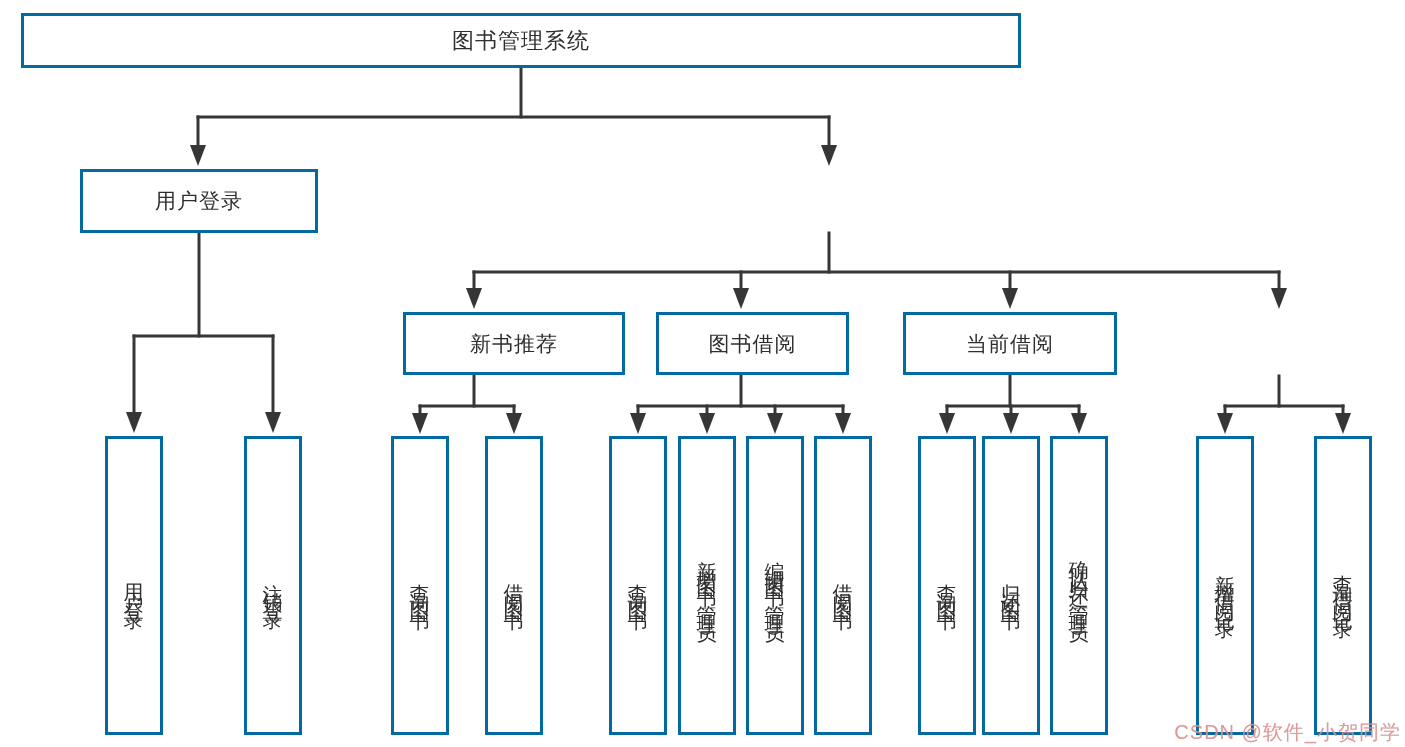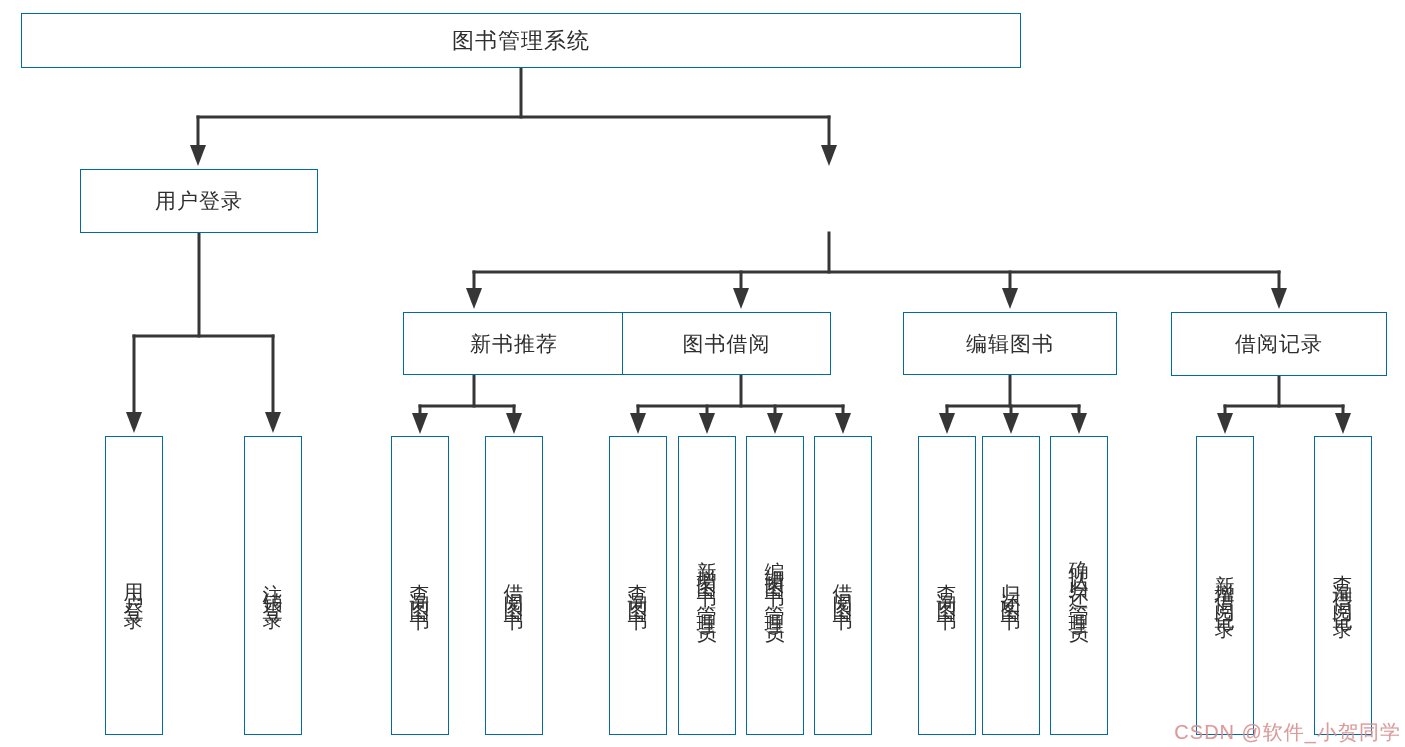--- a/index.html
+++ b/index.html
@@ -7,21 +7,21 @@
     position:relative;
     width:1405px;height:747px;
     background:#ffffff;
     font-family:"Liberation Sans","DejaVu Sans",sans-serif;
     overflow:hidden;
   }
   #wires{position:absolute;left:0;top:0;width:1405px;height:747px;}
   .node{
     position:absolute;
     box-sizing:border-box;
-    border:1px solid #0369a1;
+    border:3px solid #0369a1;
     background:#ffffff;
     display:flex;align-items:center;justify-content:center;
     color:#2e2e2e;
   }
   .hnode{font-size:21px;letter-spacing:1px;}
   .rootnode{font-size:22px;}
   .leaf .vtext{
     writing-mode:vertical-rl;
     text-orientation:mixed;
     font-size:20px;
@@ -124,28 +124,25 @@
     <span>图书管理系统</span>
   </div>
 
   <div class="node hnode" style="left:80px;top:169px;width:238px;height:64px;">
     <span>用户登录</span>
   </div>
 
   <div class="node hnode" style="left:363px;top:312px;width:222px;height:63px;margin-left:40px;">
     <span>新书推荐</span>
   </div>
-  <div class="node hnode" style="left:622px;top:312px;width:209px;height:63px;">
+  <div class="node hnode" style="left:656px;top:312px;width:193px;height:63px;">
     <span>图书借阅</span>
   </div>
   <div class="node hnode" style="left:903px;top:312px;width:214px;height:63px;">
-    <span>编辑图书</span>
-  </div>
-  <div class="node hnode" style="left:1171px;top:312px;width:216px;height:64px;">
-    <span>借阅记录</span>
+    <span>当前借阅</span>
   </div>
 
   <div class="node leaf" style="left:105px;top:436px;width:58px;height:299px;">
     <span class="vtext">用户登录</span>
   </div>
   <div class="node leaf" style="left:244px;top:436px;width:58px;height:299px;">
     <span class="vtext">注销登录</span>
   </div>
 
   <div class="node leaf" style="left:391px;top:436px;width:58px;height:299px;">

